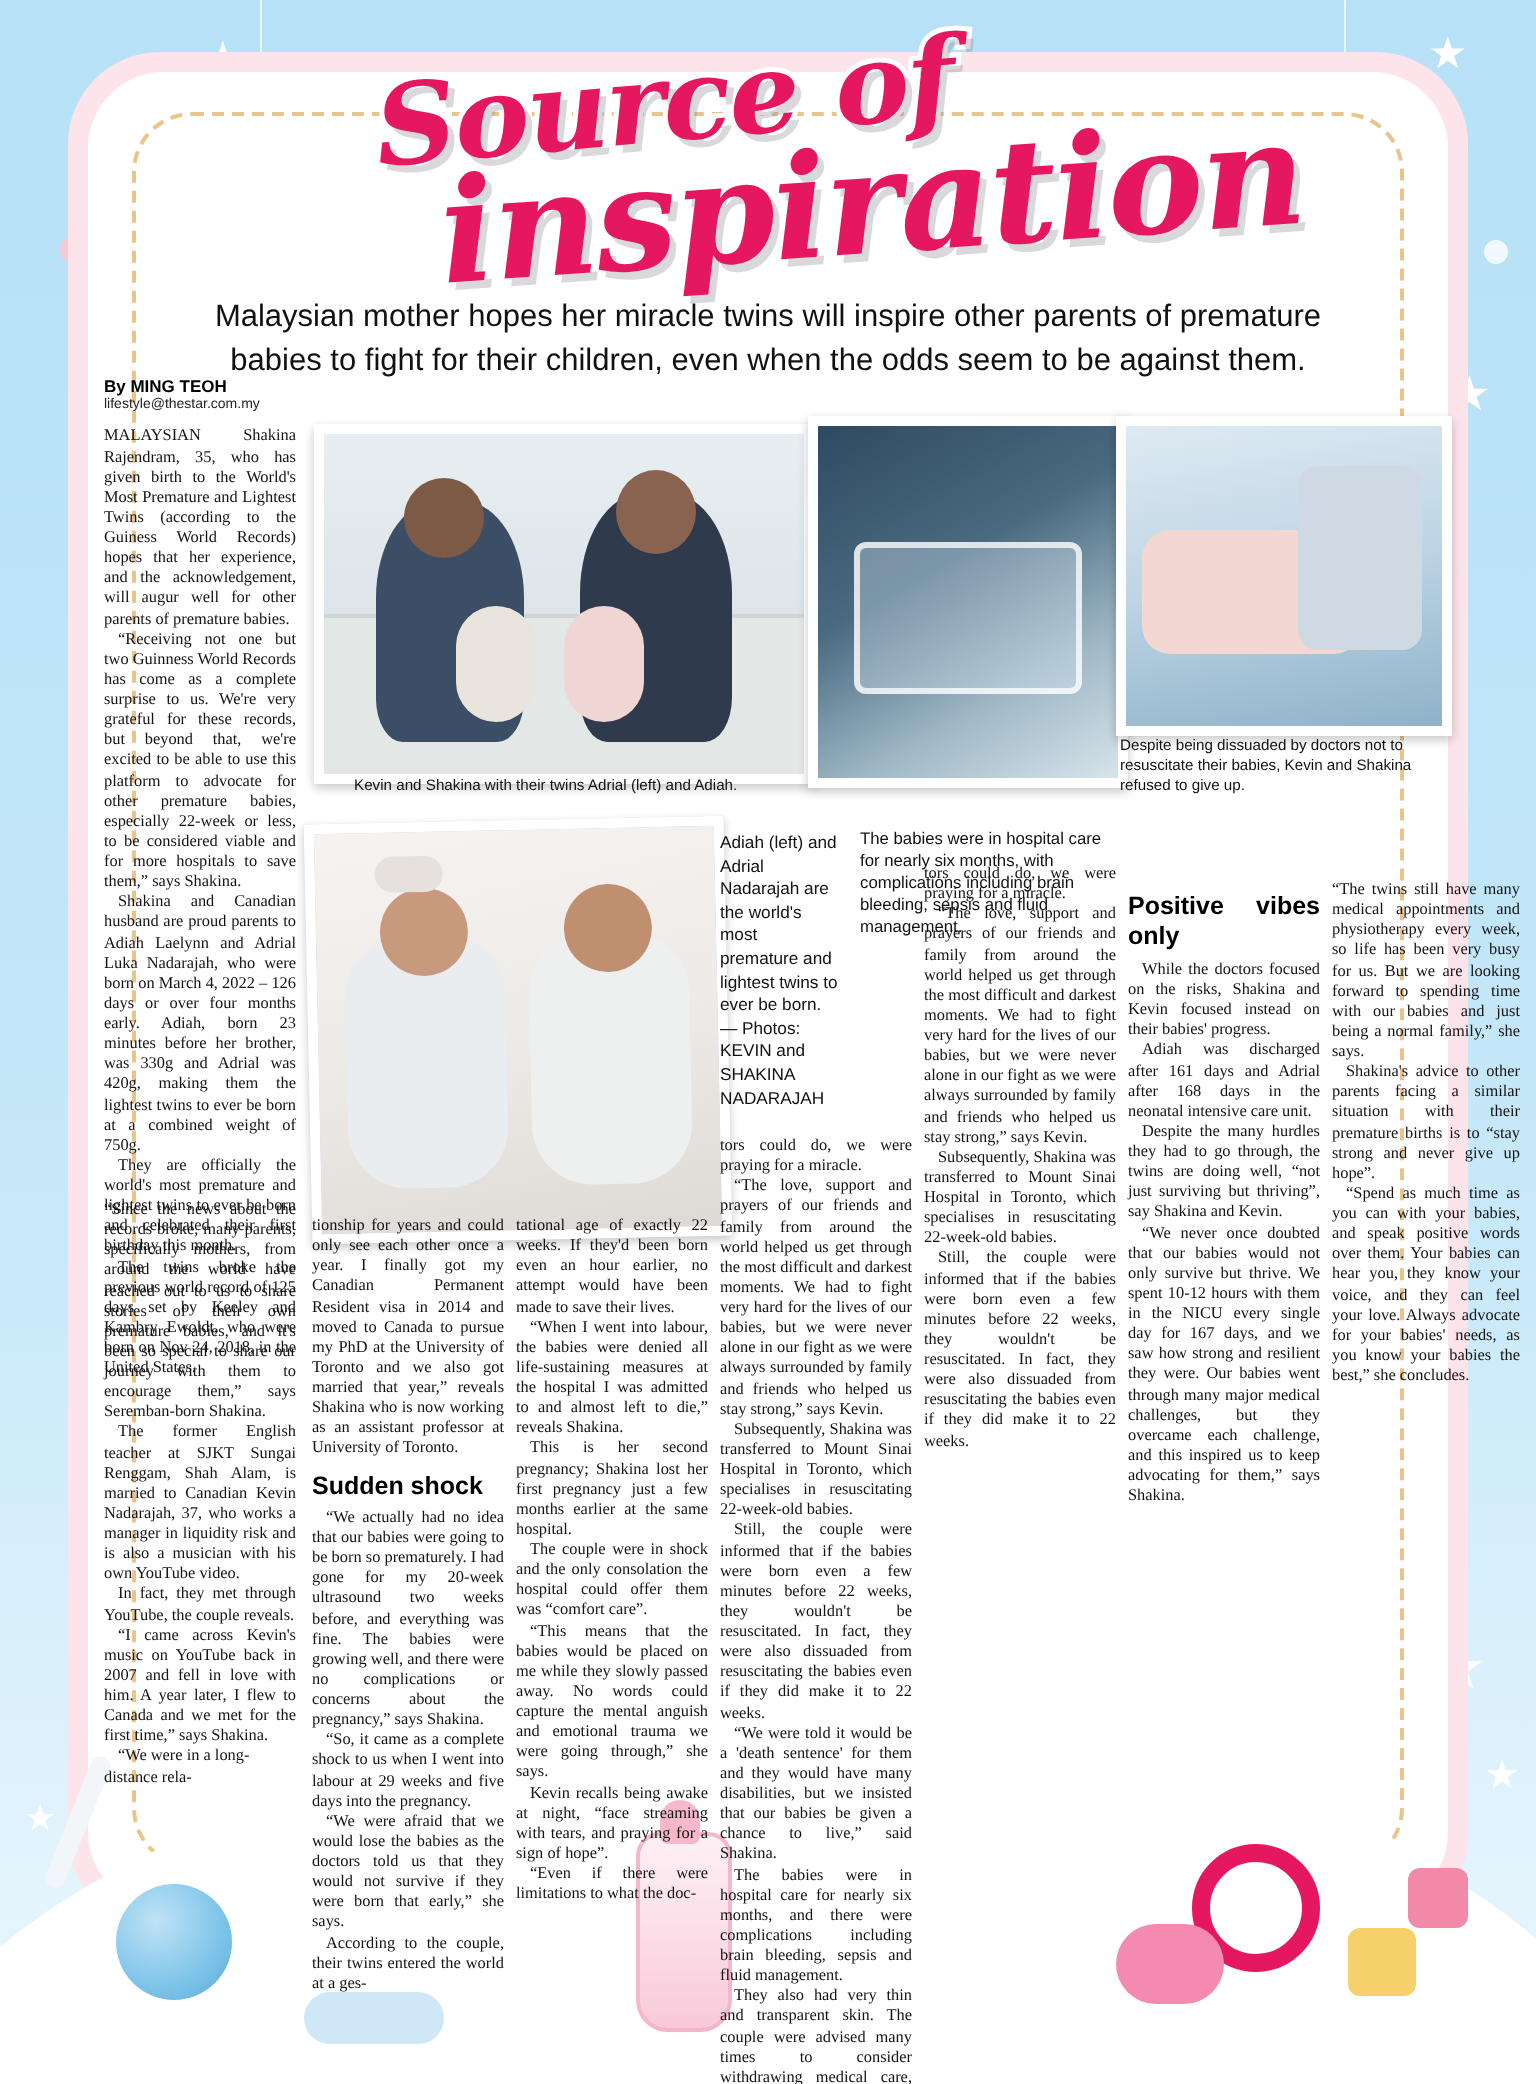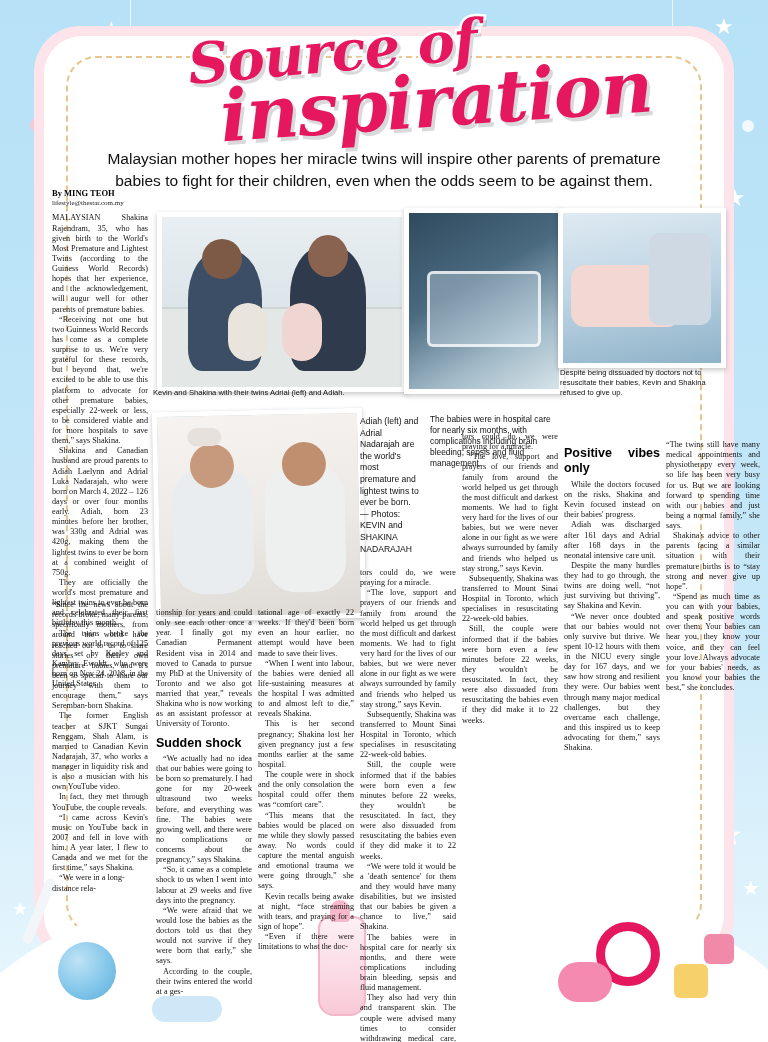--- a/index.html
+++ b/index.html
@@ -77,21 +77,21 @@
     font-size:15.5px;line-height:1.42;
     color:#111;
     z-index:6;
   }
   
   .content{
     position:absolute;left:52px;right:50px;top:188px;bottom:96px;
     z-index:5;
   }
   .byline{
-    font-family:Liberation Serif, serif;
+    font-family:Liberation Sans, sans-serif;
     font-weight:bold;font-size:8.5px;color:#000;line-height:1.25;
   }
   .byline .email{font-weight:normal;font-size:7px;color:#222;}
   .col{
     font-size:8.2px;line-height:1.235;color:#131313;
     text-align:justify;
     hyphens:auto;
   }
   .col p{margin:0;text-indent:7px;}
   .col p.noind{text-indent:0;}
@@ -208,21 +208,21 @@
     <div class="photo frame-white" style="left:105px;top:24px;width:240px;height:170px;">
       <div class="ph-wall"></div>
       <div class="ph-sofa"></div>
       <div class="ph-person" style="left:26px;top:34px;width:74px;height:120px;background:#3c4d66;"></div>
       <div class="ph-person" style="left:40px;top:22px;width:40px;height:40px;border-radius:50%;background:#7c5a46;"></div>
       <div class="ph-person" style="left:128px;top:30px;width:76px;height:124px;background:#2f3a4c;"></div>
       <div class="ph-person" style="left:146px;top:18px;width:40px;height:42px;border-radius:50%;background:#8a6350;"></div>
       <div class="ph-person" style="left:66px;top:86px;width:40px;height:58px;border-radius:20px;background:#e9e4dc;"></div>
       <div class="ph-person" style="left:120px;top:86px;width:40px;height:58px;border-radius:20px;background:#f0d6d2;"></div>
     </div>
-    <div class="caption" style="left:101px;top:200px;width:250px;">Kevin and Shakina with their twins Adrial (left) and Adiah.</div>
+    <div class="caption" style="left:125px;top:200px;width:250px;">Kevin and Shakina with their twins Adrial (left) and Adiah.</div>
 
     <div class="photo frame-white" style="left:352px;top:20px;width:150px;height:176px;">
       <div class="ph-hosp"></div>
       <div style="position:absolute;left:18px;top:58px;width:108px;height:70px;border:3px solid rgba(255,255,255,.75);border-radius:6px;background:rgba(220,235,245,.35);"></div>
     </div>
 
     <div class="photo frame-white" style="left:506px;top:20px;width:158px;height:150px;">
       <div class="ph-blue"></div>
       <div style="position:absolute;left:8px;top:52px;width:110px;height:62px;border-radius:14px;background:#f2d7d2;"></div>
       <div style="position:absolute;left:86px;top:20px;width:62px;height:92px;border-radius:10px;background:#cfd9e4;"></div>
@@ -247,21 +247,21 @@
       <div class="subhead">Sudden shock</div>
       <p>“We actually had no idea that our babies were going to be born so prematurely. I had gone for my 20-week ultrasound two weeks before, and everything was fine. The babies were growing well, and there were no complications or concerns about the pregnancy,” says Shakina.</p>
       <p>“So, it came as a complete shock to us when I went into labour at 29 weeks and five days into the pregnancy.</p>
       <p>“We were afraid that we would lose the babies as the doctors told us that they would not survive if they were born that early,” she says.</p>
       <p>According to the couple, their twins entered the world at a ges-</p>
     </div>
 
     <div class="col" style="position:absolute;left:206px;top:420px;width:96px;">
       <p class="noind">tational age of exactly 22 weeks. If they'd been born even an hour earlier, no attempt would have been made to save their lives.</p>
       <p>“When I went into labour, the babies were denied all life-sustaining measures at the hospital I was admitted to and almost left to die,” reveals Shakina.</p>
-      <p>This is her second pregnancy; Shakina lost her given pregnancy just a few months earlier at the same hospital.</p>
+      <p>This is her second pregnancy; Shakina lost her first pregnancy just a few months earlier at the same hospital.</p>
       <p>The couple were in shock and the only consolation the hospital could offer them was “comfort care”.</p>
       <p>“This means that the babies would be placed on me while they slowly passed away. No words could capture the mental anguish and emotional trauma we were going through,” she says.</p>
       <p>Kevin recalls being awake at night, “face streaming with tears, and praying for a sign of hope”.</p>
       <p>“Even if there were limitations to what the doc-</p>
     </div>
 
     <div class="col" style="position:absolute;left:308px;top:380px;width:96px;">
       <p class="noind">tors could do, we were praying for a miracle.</p>
       <p>“The love, support and prayers of our friends and family from around the world helped us get through the most difficult and darkest moments. We had to fight very hard for the lives of our babies, but we were never alone in our fight as we were always surrounded by family and friends who helped us stay strong,” says Kevin.</p>
       <p>Subsequently, Shakina was transferred to Mount Sinai Hospital in Toronto, which specialises in resuscitating 22-week-old babies.</p>

